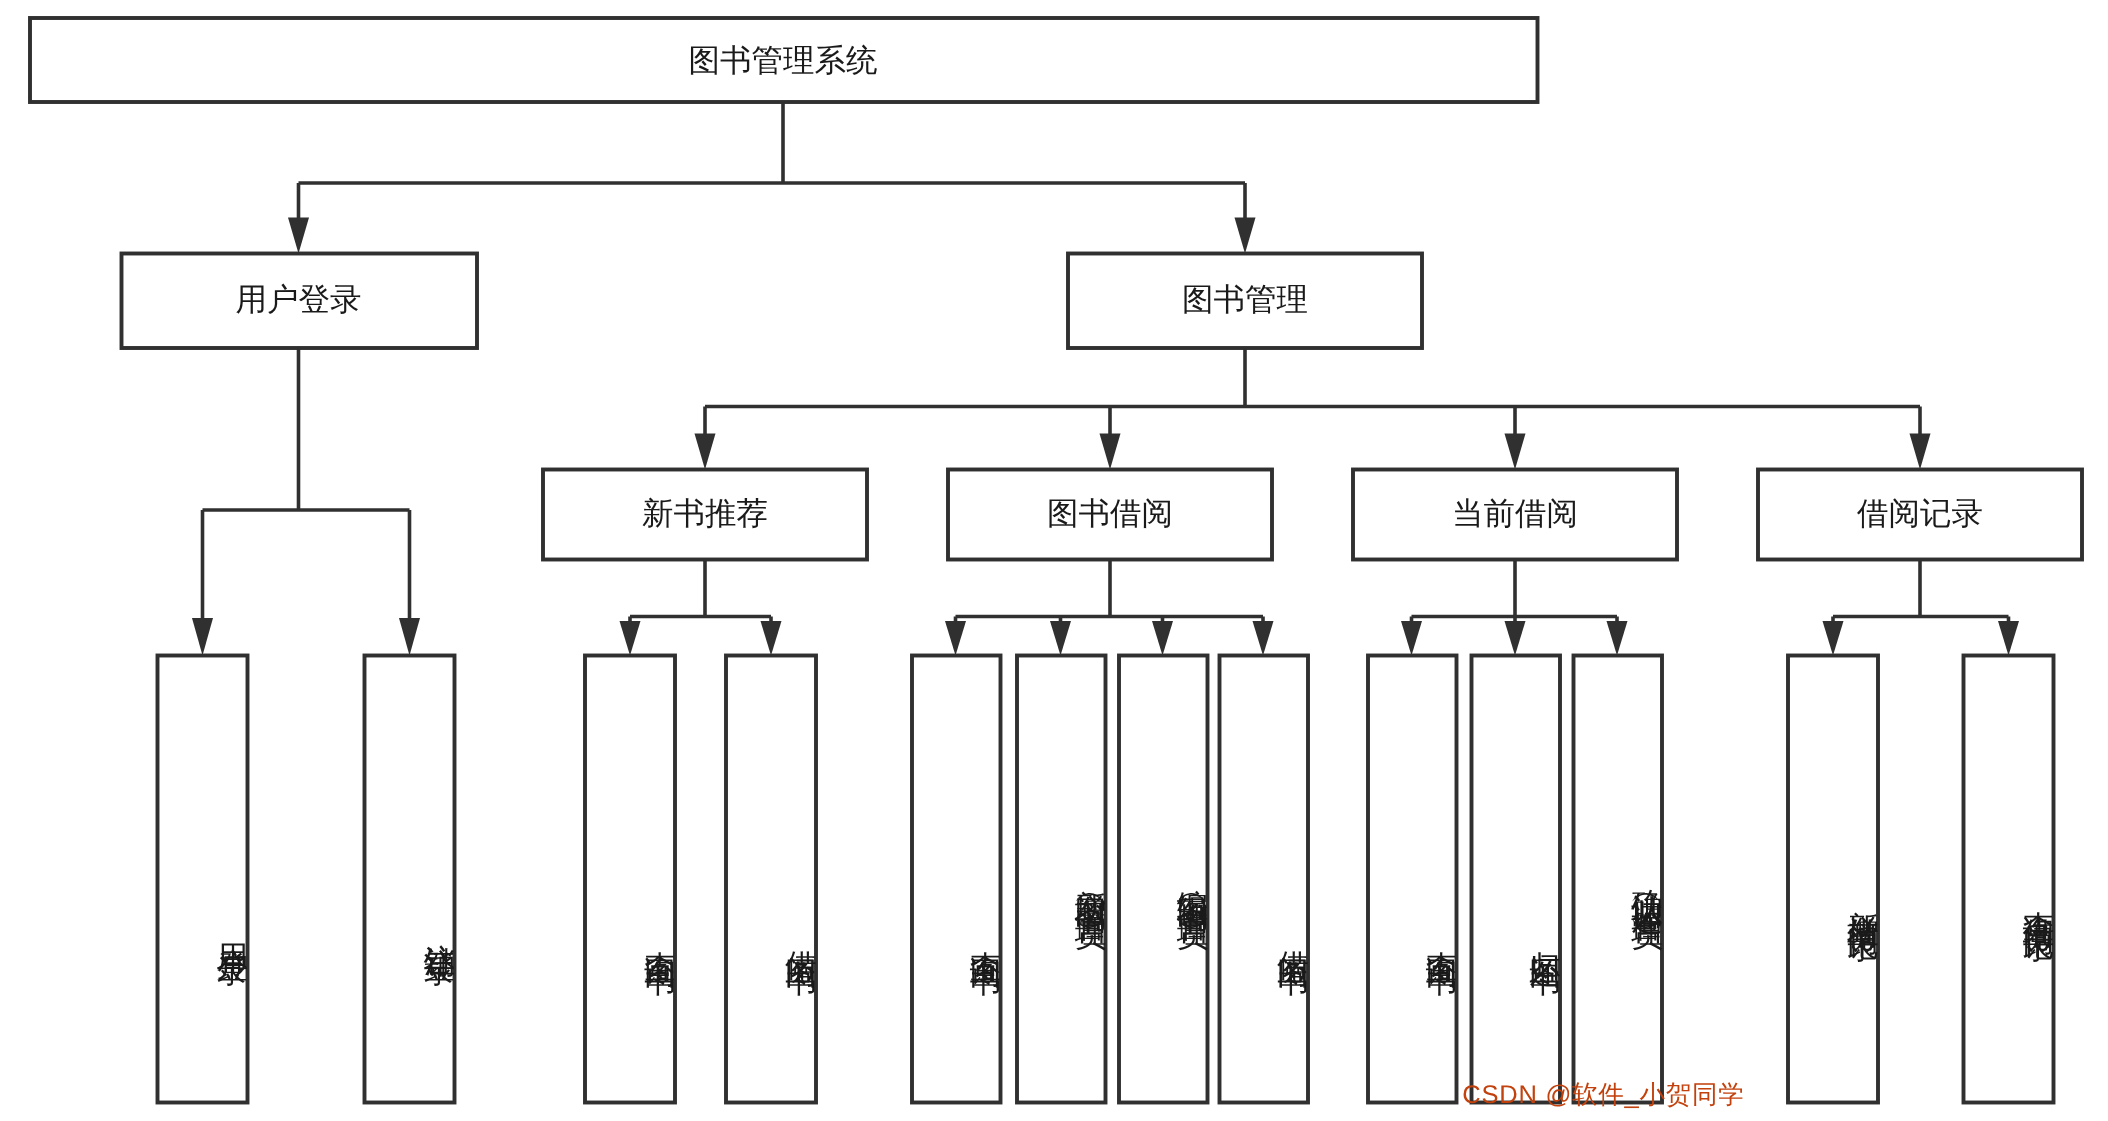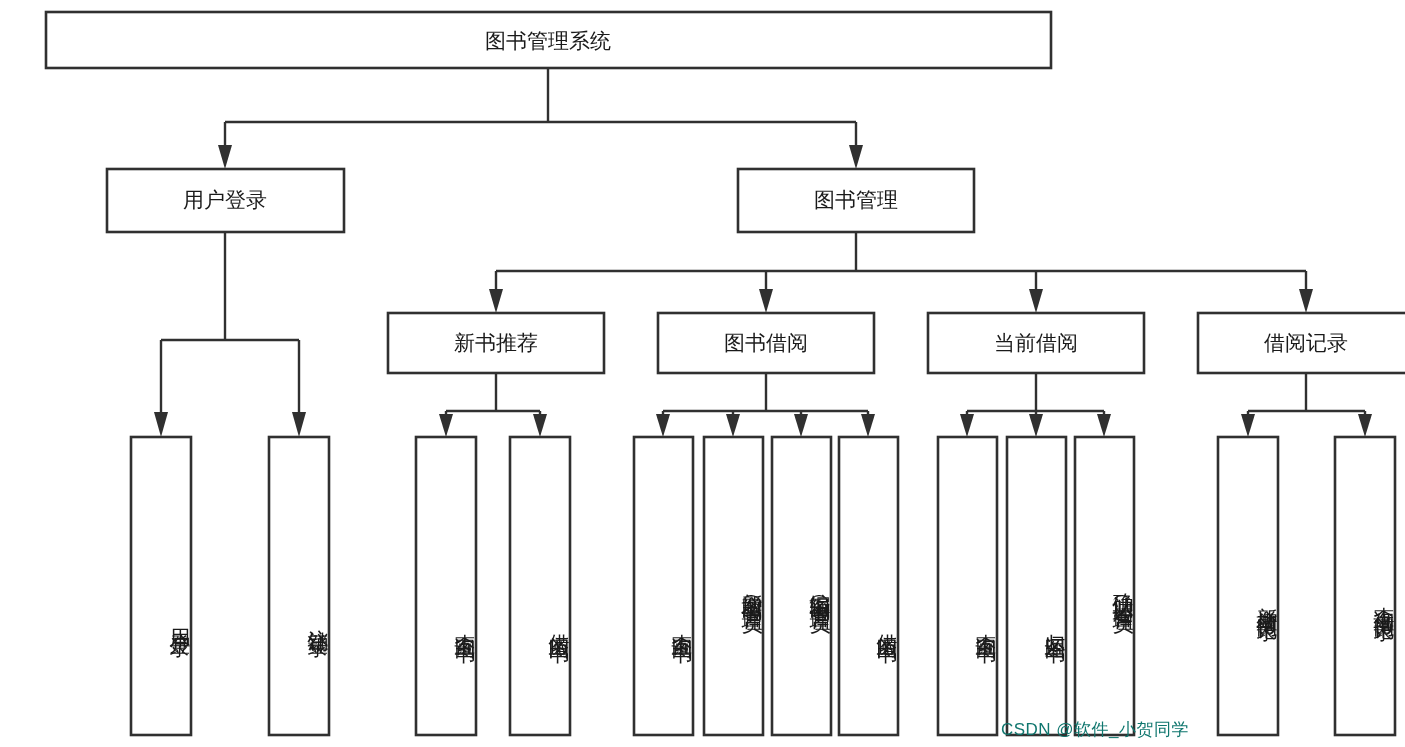--- a/index.html
+++ b/index.html
@@ -11,21 +11,20 @@
     width: 1405px;
     height: 747px;
     font-family: "Liberation Sans", "DejaVu Sans", sans-serif;
     overflow: hidden;
     position: relative;
   }
   #diagram-root {
     position: relative;
     width: 1171px;
     height: 747px;
-    margin-left: 26px;
   }
   svg.tree-canvas {
     position: absolute;
     left: 0;
     top: 0;
     width: 1405px;
     height: 747px;
     display: block;
   }
   .node-box {
@@ -65,21 +64,21 @@
     justify-content: center;
     pointer-events: none;
     text-align: left;
   }
   .watermark {
     position: absolute;
     right: 8px;
     bottom: 6px;
     font-family: "Liberation Sans", "DejaVu Sans", sans-serif;
     font-size: 17px;
-    color: #0f766e;
+    color: #c2410c;
     letter-spacing: 0.5px;
     white-space: nowrap;
   }
 </style>
 </head>
 <body>
 
 <div id="diagram-root">
 
   <svg class="tree-canvas" viewBox="0 0 1405 747">

